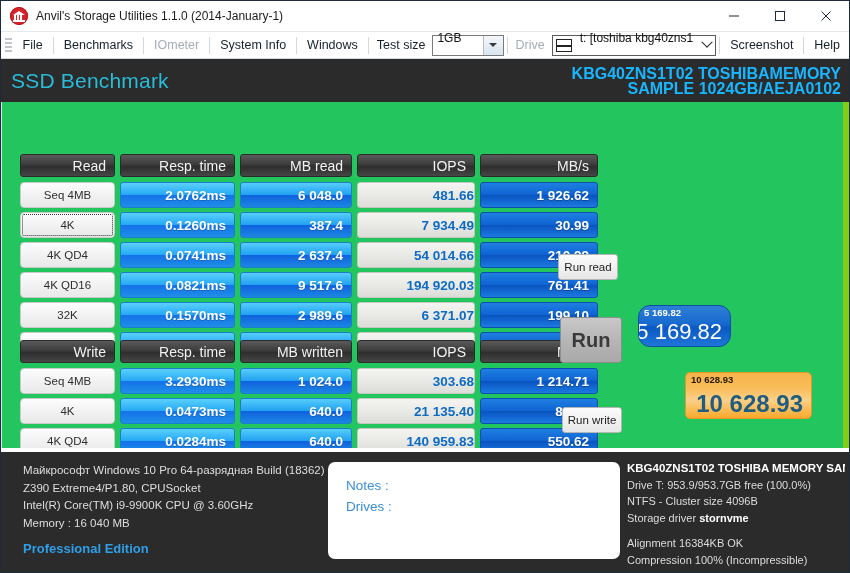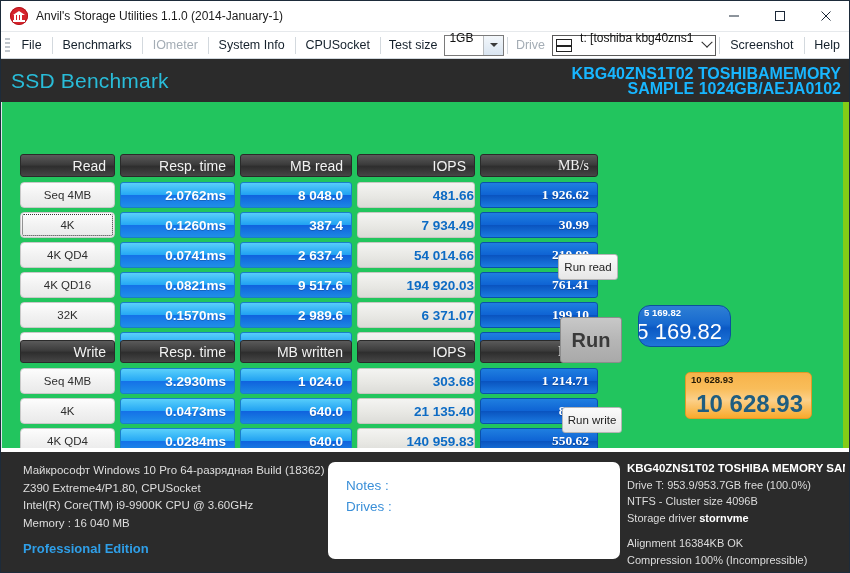--- a/index.html
+++ b/index.html
@@ -80,21 +80,21 @@
   .content{position:relative;height:348px;background:#22c55e;
     border-left:1px solid #dfe7ee;border-right:6px solid #84cc16;}
 
   .tbl{position:absolute;left:18px;}
   .tbl.read{top:52px;}
   .tbl.write{top:238px;}
   .row{display:flex;height:26px;margin-bottom:4px;}
   .row.head{height:23px;margin-bottom:5px;}
   .cell{box-sizing:border-box;margin-right:5px;border-radius:3px;display:flex;align-items:center;
     font-size:13.5px;}
-  .cell:last-child{margin-right:0;font-family:Liberation Serif, serif;}
+  .cell:last-child{margin-right:0;}
   .c0{width:95px;justify-content:center;}
   .c1{width:115px;justify-content:flex-end;padding-right:8px;}
   .c2{width:112px;justify-content:flex-end;padding-right:8px;}
   .c3{width:118px;justify-content:flex-end;}
   .c4{width:118px;justify-content:flex-end;padding-right:8px;}
 
   .hcell{
     background:linear-gradient(#5a5a5a,#3c3c3c 45%,#2e2e2e 55%,#464646);
     color:#f2f2f2;font-size:14px;justify-content:flex-end;padding-right:8px;
     border:1px solid #2a2a2a;border-radius:3px;
@@ -213,21 +213,21 @@
   <div class="menubar">
     <div class="grip"></div>
     <div class="menu-item">File</div>
     <div class="msep"></div>
     <div class="menu-item">Benchmarks</div>
     <div class="msep"></div>
     <div class="menu-item disabled">IOmeter</div>
     <div class="msep"></div>
     <div class="menu-item">System Info</div>
     <div class="msep"></div>
-    <div class="menu-item">CPUSocket</div>
+    <div class="menu-item">Windows</div>
     <div class="msep"></div>
     <div class="mlabel">Test size</div>
     <div class="combo testsize">
       <div class="cval">1GB</div>
       <div class="carrow">
           <div class="caret"></div>
         </div>
     </div>
     <div class="msep"></div>
     <div class="mlabel dim">Drive</div>
@@ -258,21 +258,21 @@
       <div class="row head">
         <div class="cell hcell c0">Read</div>
         <div class="cell hcell c1">Resp. time</div>
         <div class="cell hcell c2">MB read</div>
         <div class="cell hcell c3">IOPS</div>
         <div class="cell hcell c4">MB/s</div>
       </div>
       <div class="row">
         <div class="cell lbl c0">Seq 4MB</div>
         <div class="cell v-cyan c1">2.0762ms</div>
-        <div class="cell v-cyan2 c2">8 048.0</div>
+        <div class="cell v-cyan2 c2">6 048.0</div>
         <div class="cell v-silver c3">481.66</div>
         <div class="cell v-blue c4">1 926.62</div>
       </div>
       <div class="row">
         <div class="cell lbl c0 focus">4K</div>
         <div class="cell v-cyan c1">0.1260ms</div>
         <div class="cell v-cyan2 c2">387.4</div>
         <div class="cell v-silver c3">7 934.49</div>
         <div class="cell v-blue c4">30.99</div>
       </div>

